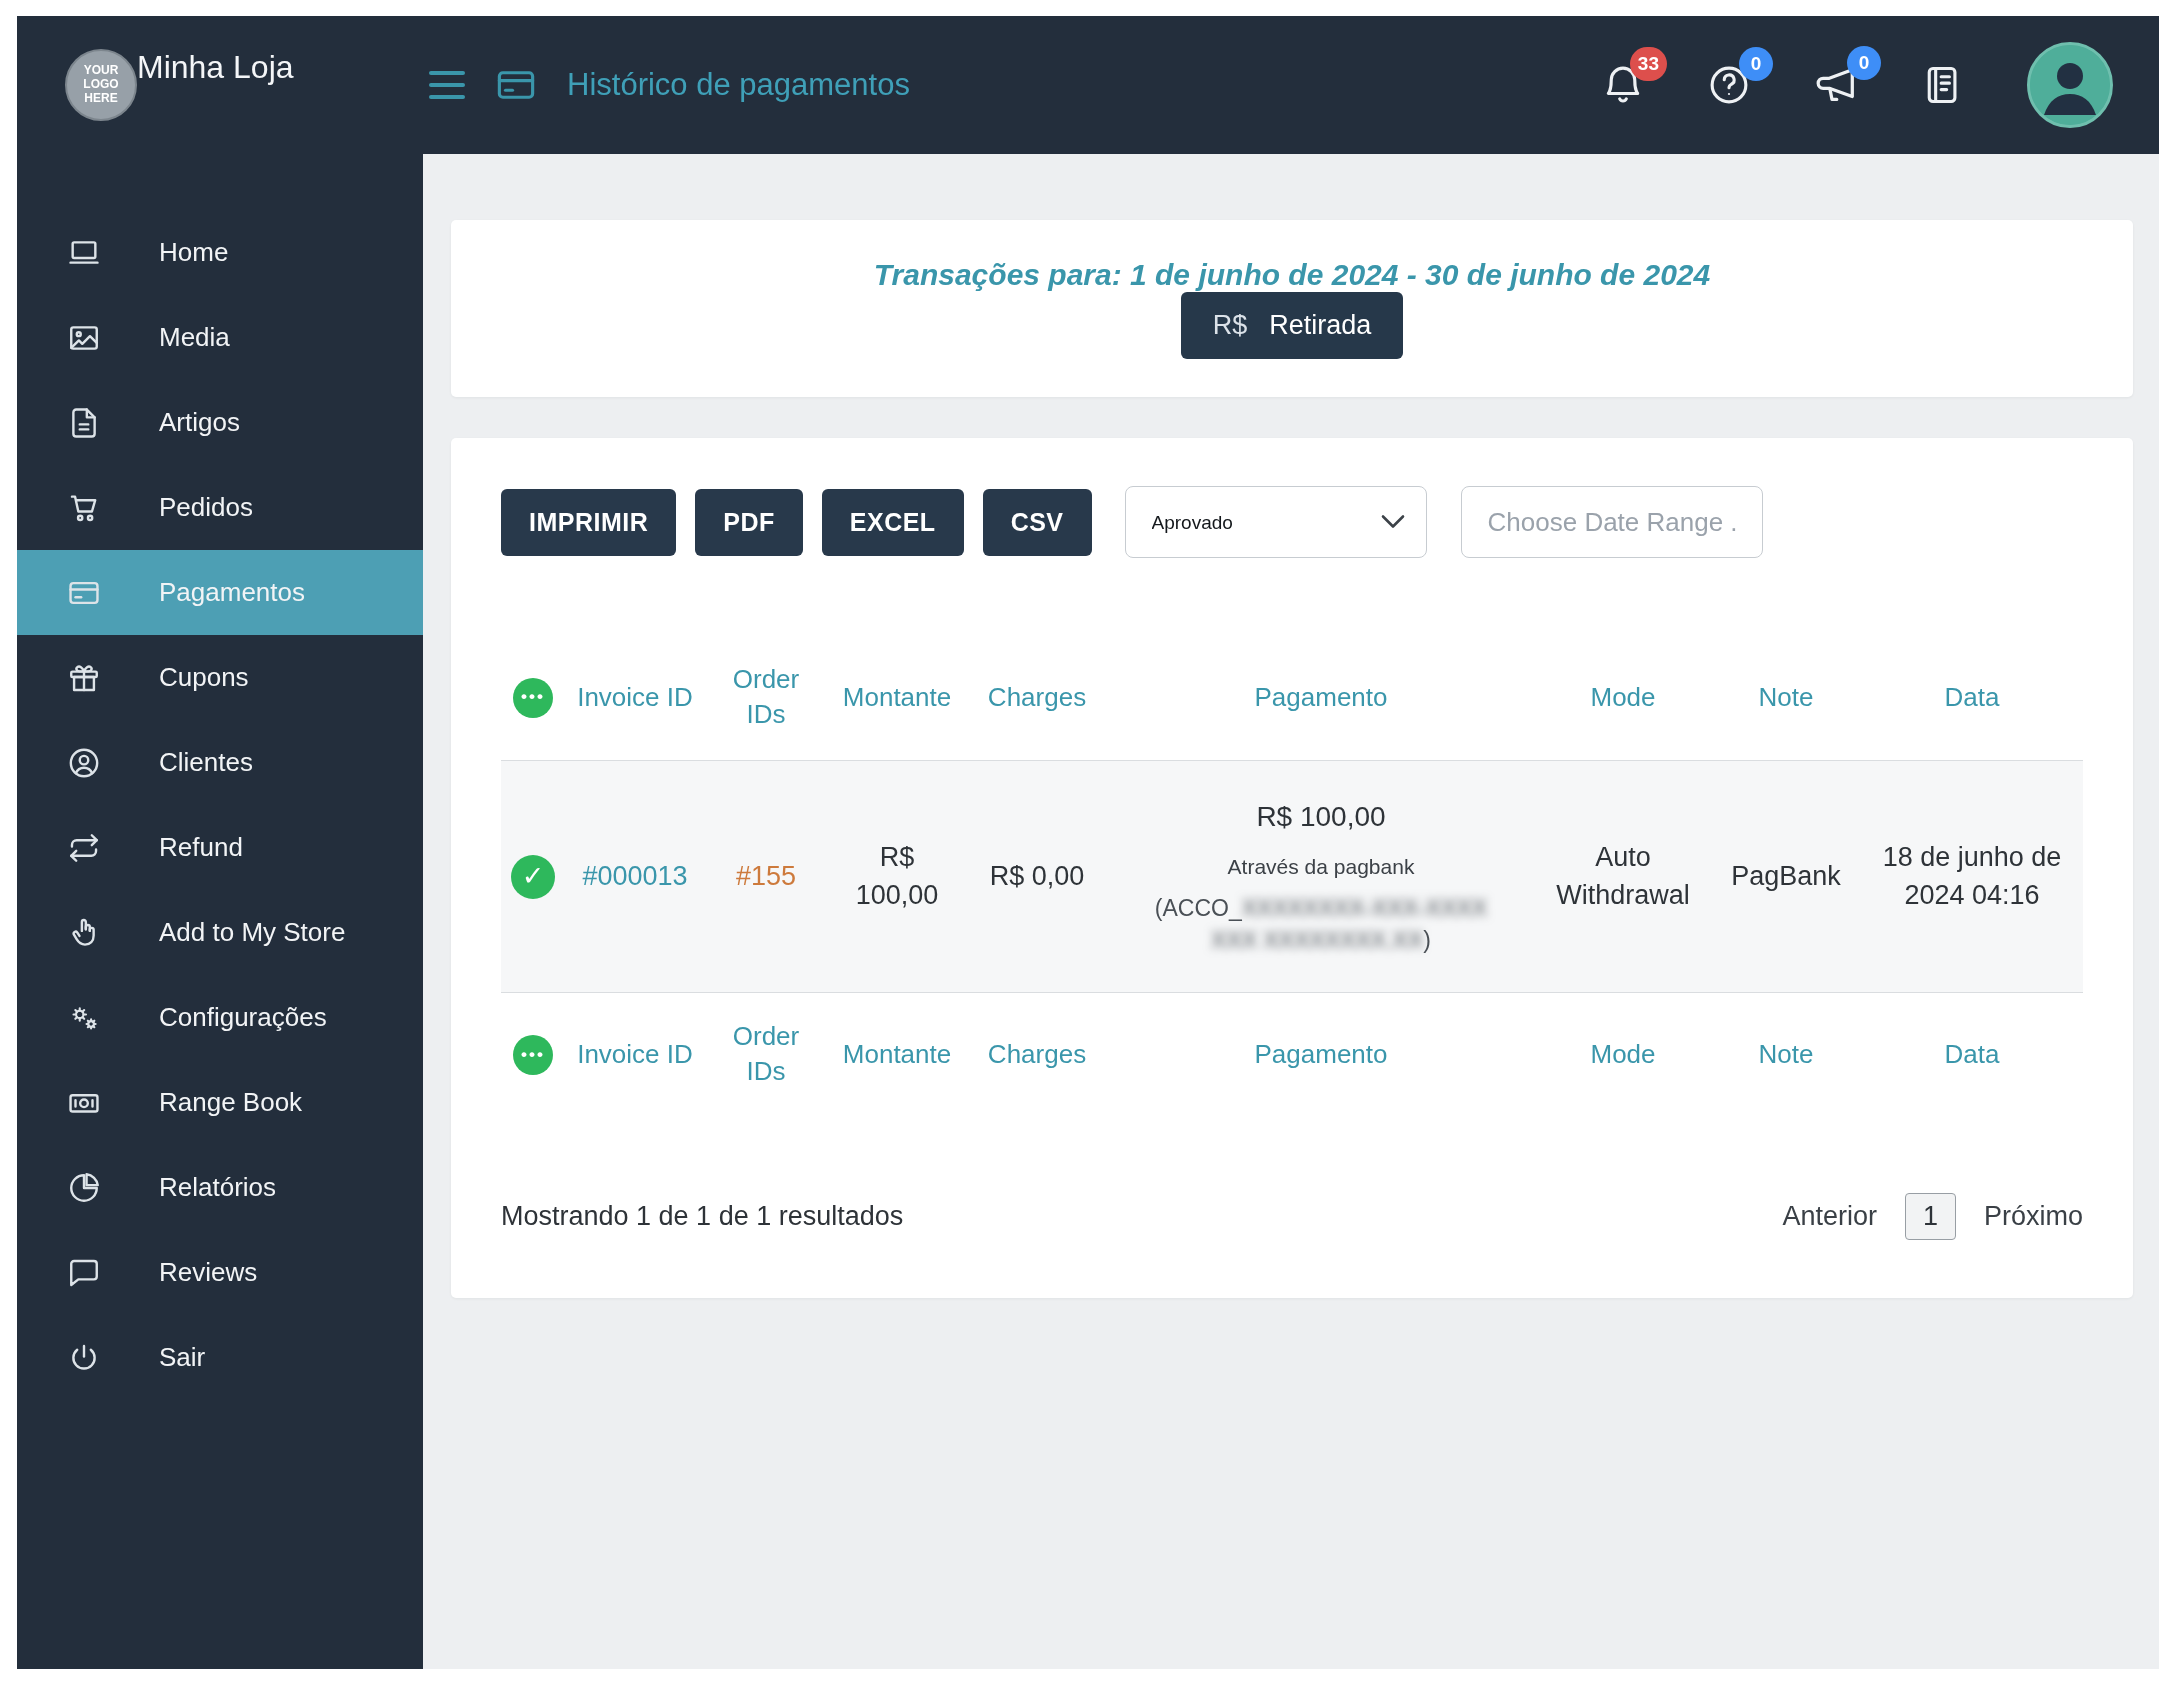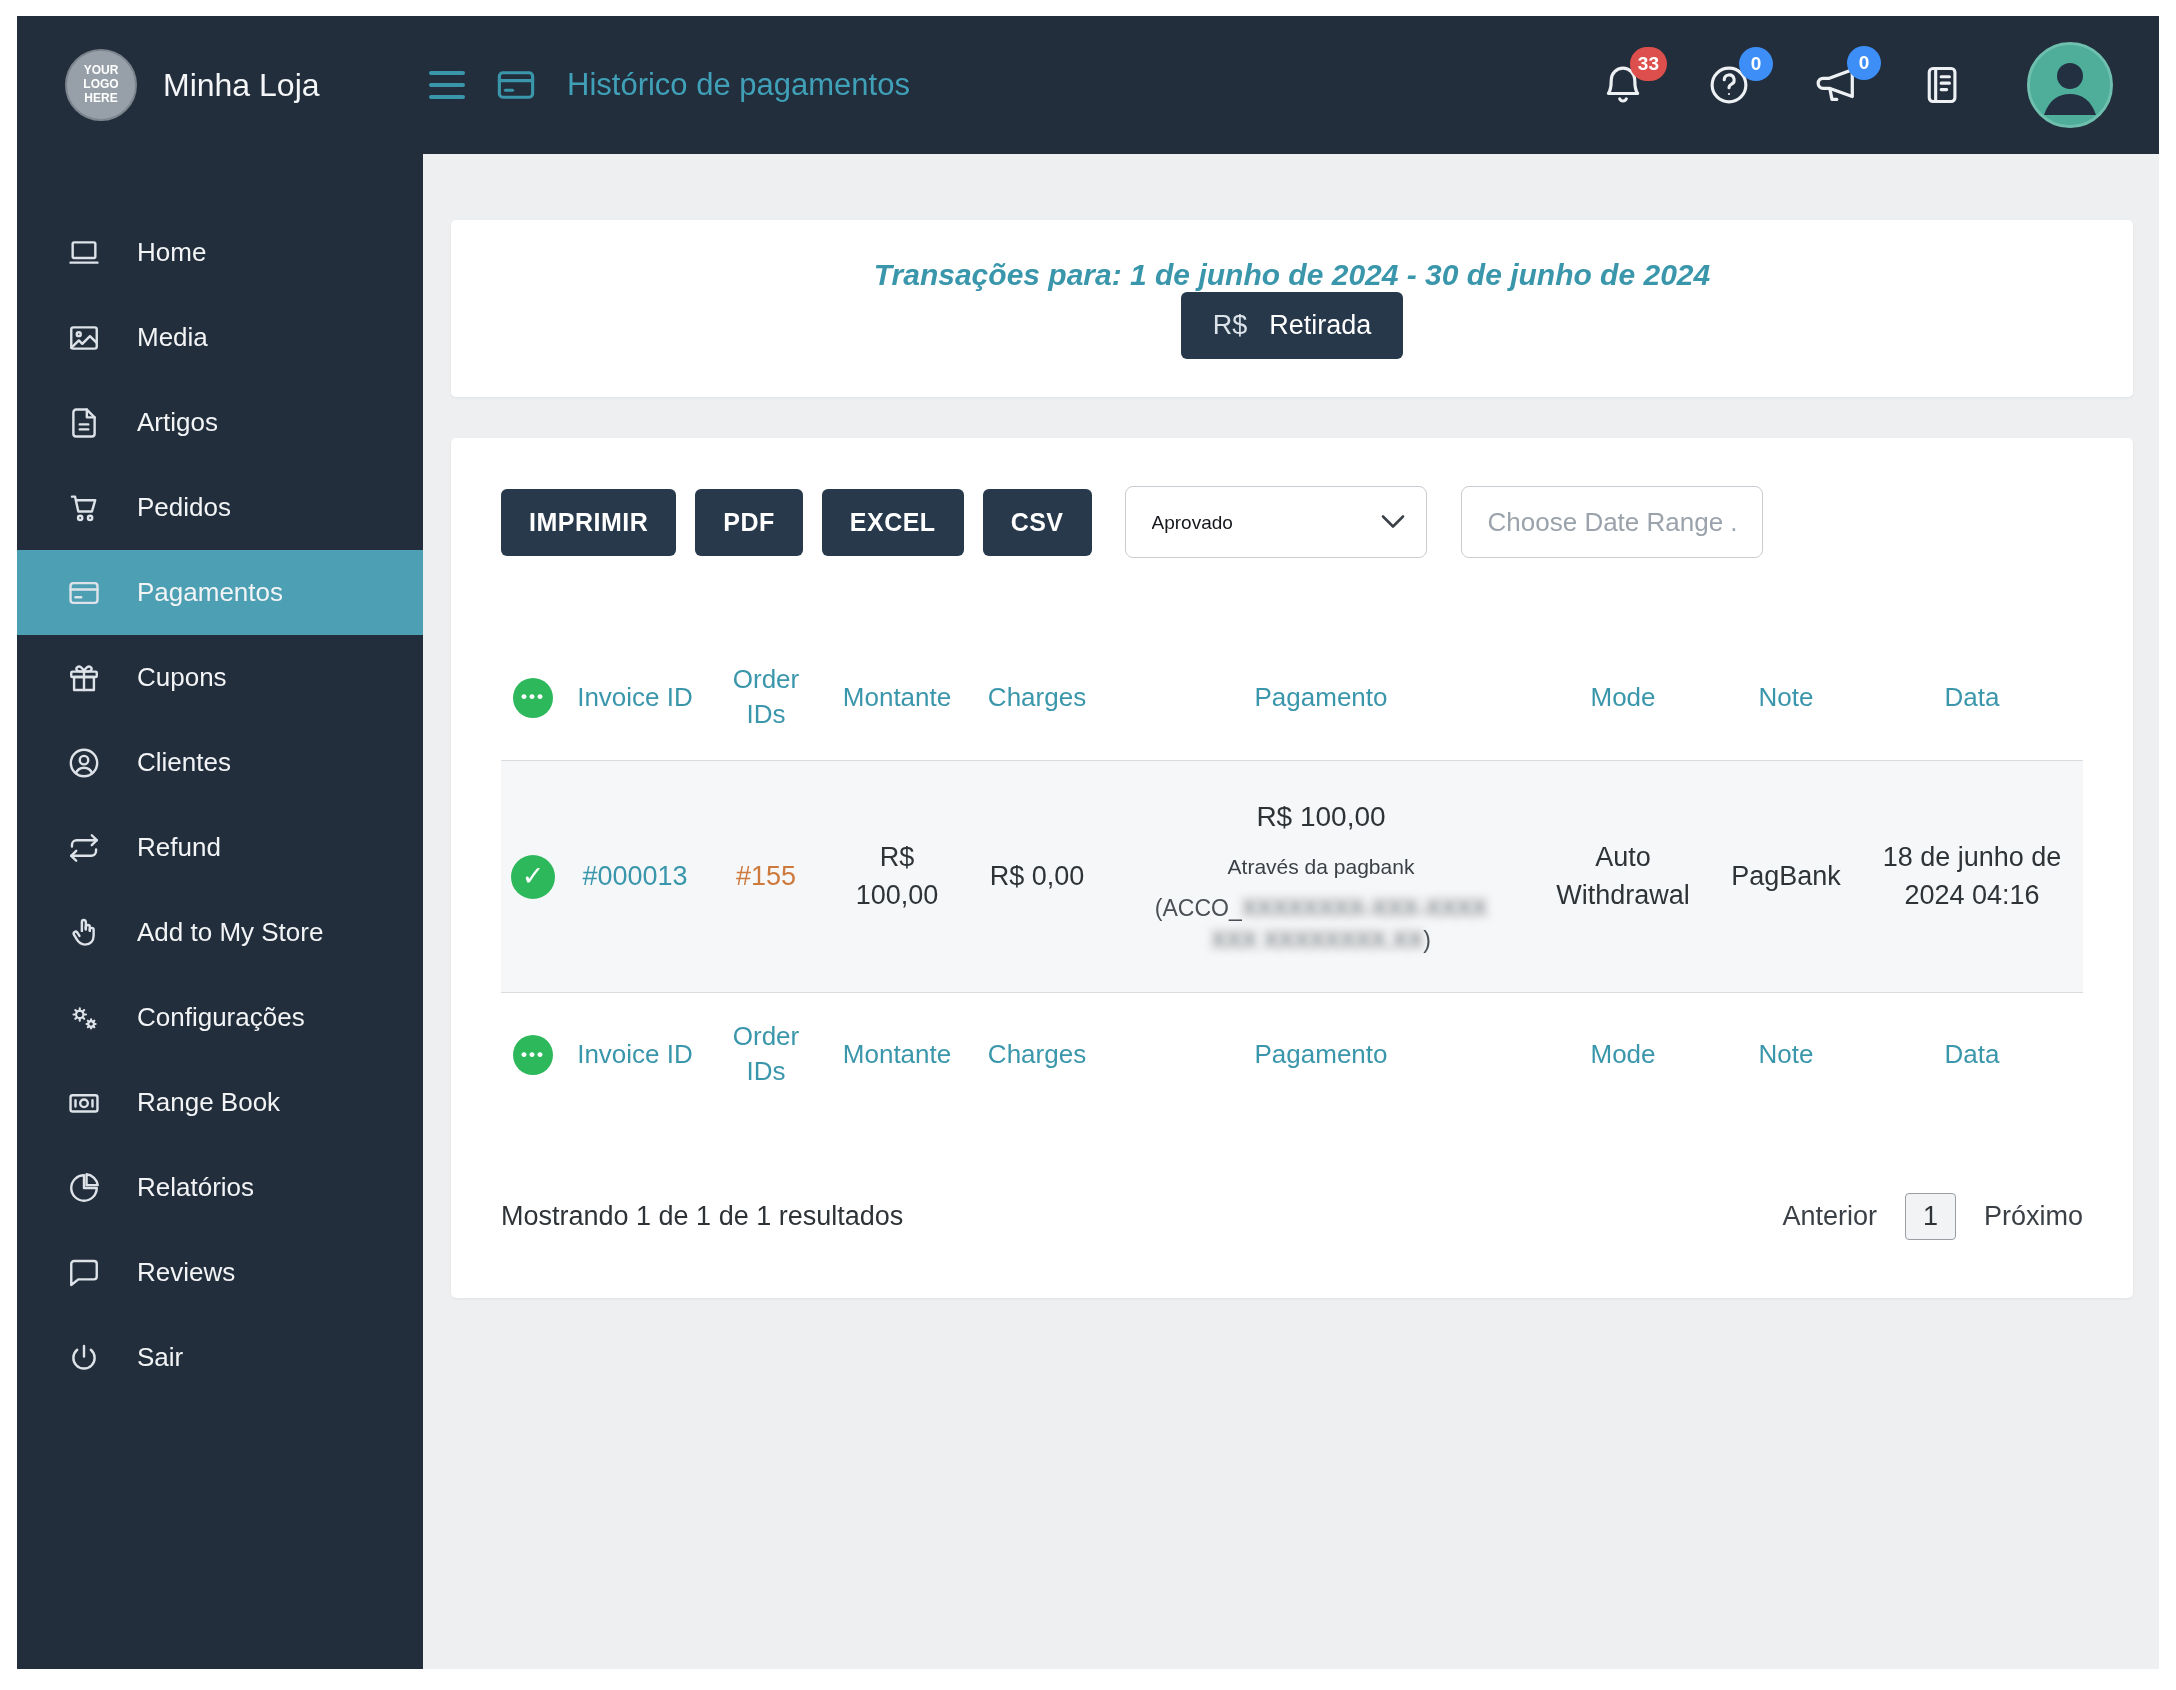--- a/index.html
+++ b/index.html
@@ -2,40 +2,40 @@
 <html><head>
 <meta charset="utf-8">
 <style>
   * { box-sizing: border-box; margin: 0; padding: 0; }
   html, body { width: 2176px; height: 1690px; background: #ffffff; font-family: "Liberation Sans", "DejaVu Sans", sans-serif; overflow: hidden; }
   .screen { position: relative; width: 2176px; height: 1690px; }
   .app { position: absolute; top: 16px; left: 17px; right: 17px; bottom: 21px; display: flex; flex-direction: column; background: #edeff1; }
 
   
   .topbar { height: 138px; flex: 0 0 138px; background: #232e3c; display: flex; align-items: center; padding: 0 46px 0 48px; }
-  .brand { flex: 0 0 342px; display: flex; align-items: center; gap: 26px; cursor: pointer; }
+  .brand { flex: 0 0 342px; display: flex; align-items: flex-start; cursor: pointer; }
   .logo-circle { width: 72px; height: 72px; border-radius: 50%; background: #97a0a8; border: 2px solid #7c858d; color: #ffffff; display: flex; align-items: center; justify-content: center; text-align: center; font-size: 12px; font-weight: bold; line-height: 1.15; overflow: hidden; }
   .logo-circle span { width: 46px; display: block; }
   .store-name { color: #f4f6f8; font-size: 32px; font-weight: 500; white-space: nowrap; }
   .page-head { display: flex; align-items: center; gap: 30px; margin-left: 22px; }
   .hamburger { display: flex; flex-direction: column; gap: 8px; cursor: pointer; }
   .hamburger i { display: block; width: 36px; height: 4px; background: #3a96ab; border-radius: 2px; }
   .page-head .svg-icon { color: #3a96ab; }
   .page-title { color: #3fa0b8; font-size: 31px; font-weight: 500; white-space: nowrap; }
   .top-actions { margin-left: auto; display: flex; align-items: center; gap: 62px; }
   .icon-btn { position: relative; color: #eef1f4; cursor: pointer; display: inline-flex; }
   .badge { position: absolute; top: -16px; right: -22px; min-width: 34px; height: 34px; padding: 0 8px; border-radius: 17px; color: #fff; font-size: 19px; font-weight: bold; display: flex; align-items: center; justify-content: center; }
   .badge.red { background: #dd4f4c; }
   .badge.blue { background: #3e8ef7; }
   .avatar { width: 86px; height: 86px; border-radius: 50%; overflow: hidden; cursor: pointer; border: 3px solid #6fbfae; background: #4fae9a; }
 
   
   .app-body { flex: 1; display: flex; min-height: 0; }
   .sidebar { flex: 0 0 406px; background: #232e3c; padding-top: 56px; }
-  .side-item { height: 85px; display: flex; align-items: center; gap: 36px; padding-left: 50px; color: #f2f4f6; font-size: 26px; cursor: pointer; }
+  .side-item { height: 85px; display: flex; align-items: center; gap: 58px; padding-left: 50px; color: #f2f4f6; font-size: 26px; cursor: pointer; }
   .side-item .svg-icon { color: #dde3e8; flex: 0 0 34px; }
   .side-item.active { background: #4d9fb4; }
   .content { flex: 1; padding: 66px 26px 0 28px; overflow: hidden; }
 
   
   .card { background: #ffffff; border-radius: 5px; box-shadow: 0 1px 3px rgba(20,30,40,0.06); flex-direction: column; }
   .title-card { padding: 38px 46px; display: flex; align-items: center; justify-content: space-between; }
   .period-title { color: #3a96ab; font-size: 30px; font-weight: bold; font-style: italic; }
   .withdraw-btn { background: #26384a; color: #ffffff; border: none; border-radius: 6px; font-size: 27px; padding: 18px 32px; display: flex; align-items: center; gap: 22px; cursor: pointer; font-family: inherit; }
   .withdraw-btn .cur { color: #dbe2e9; }

